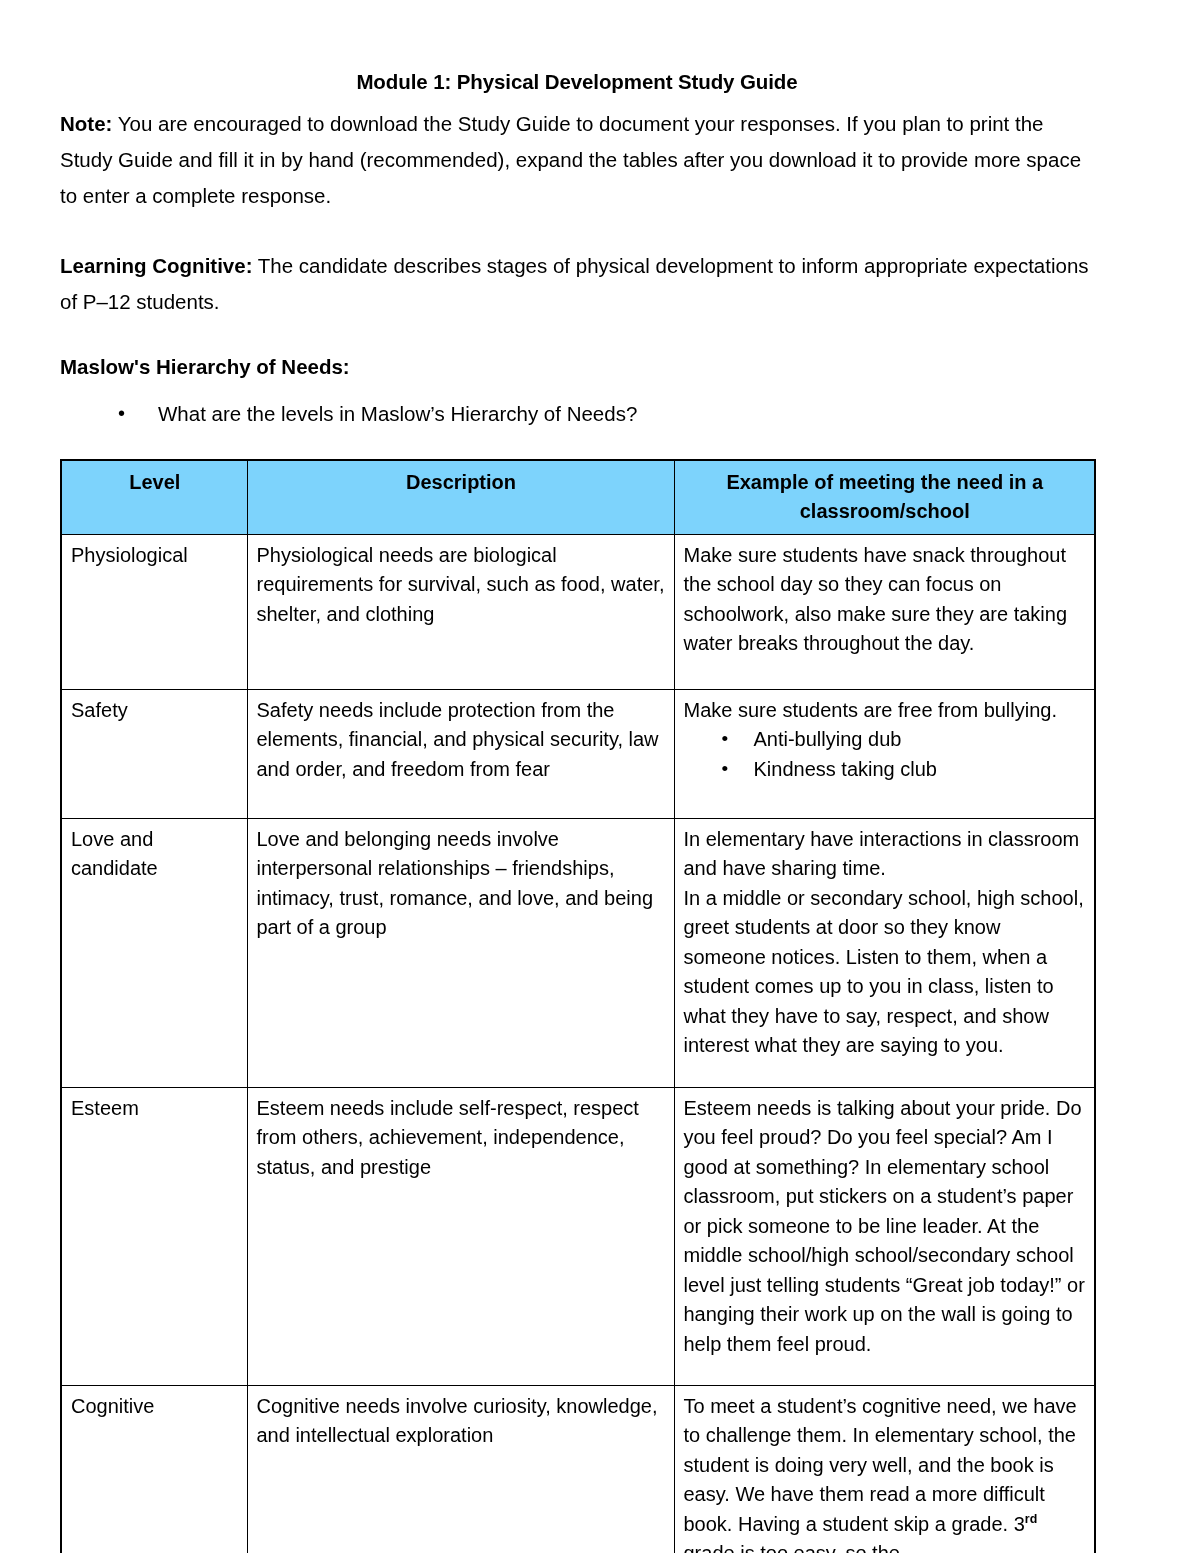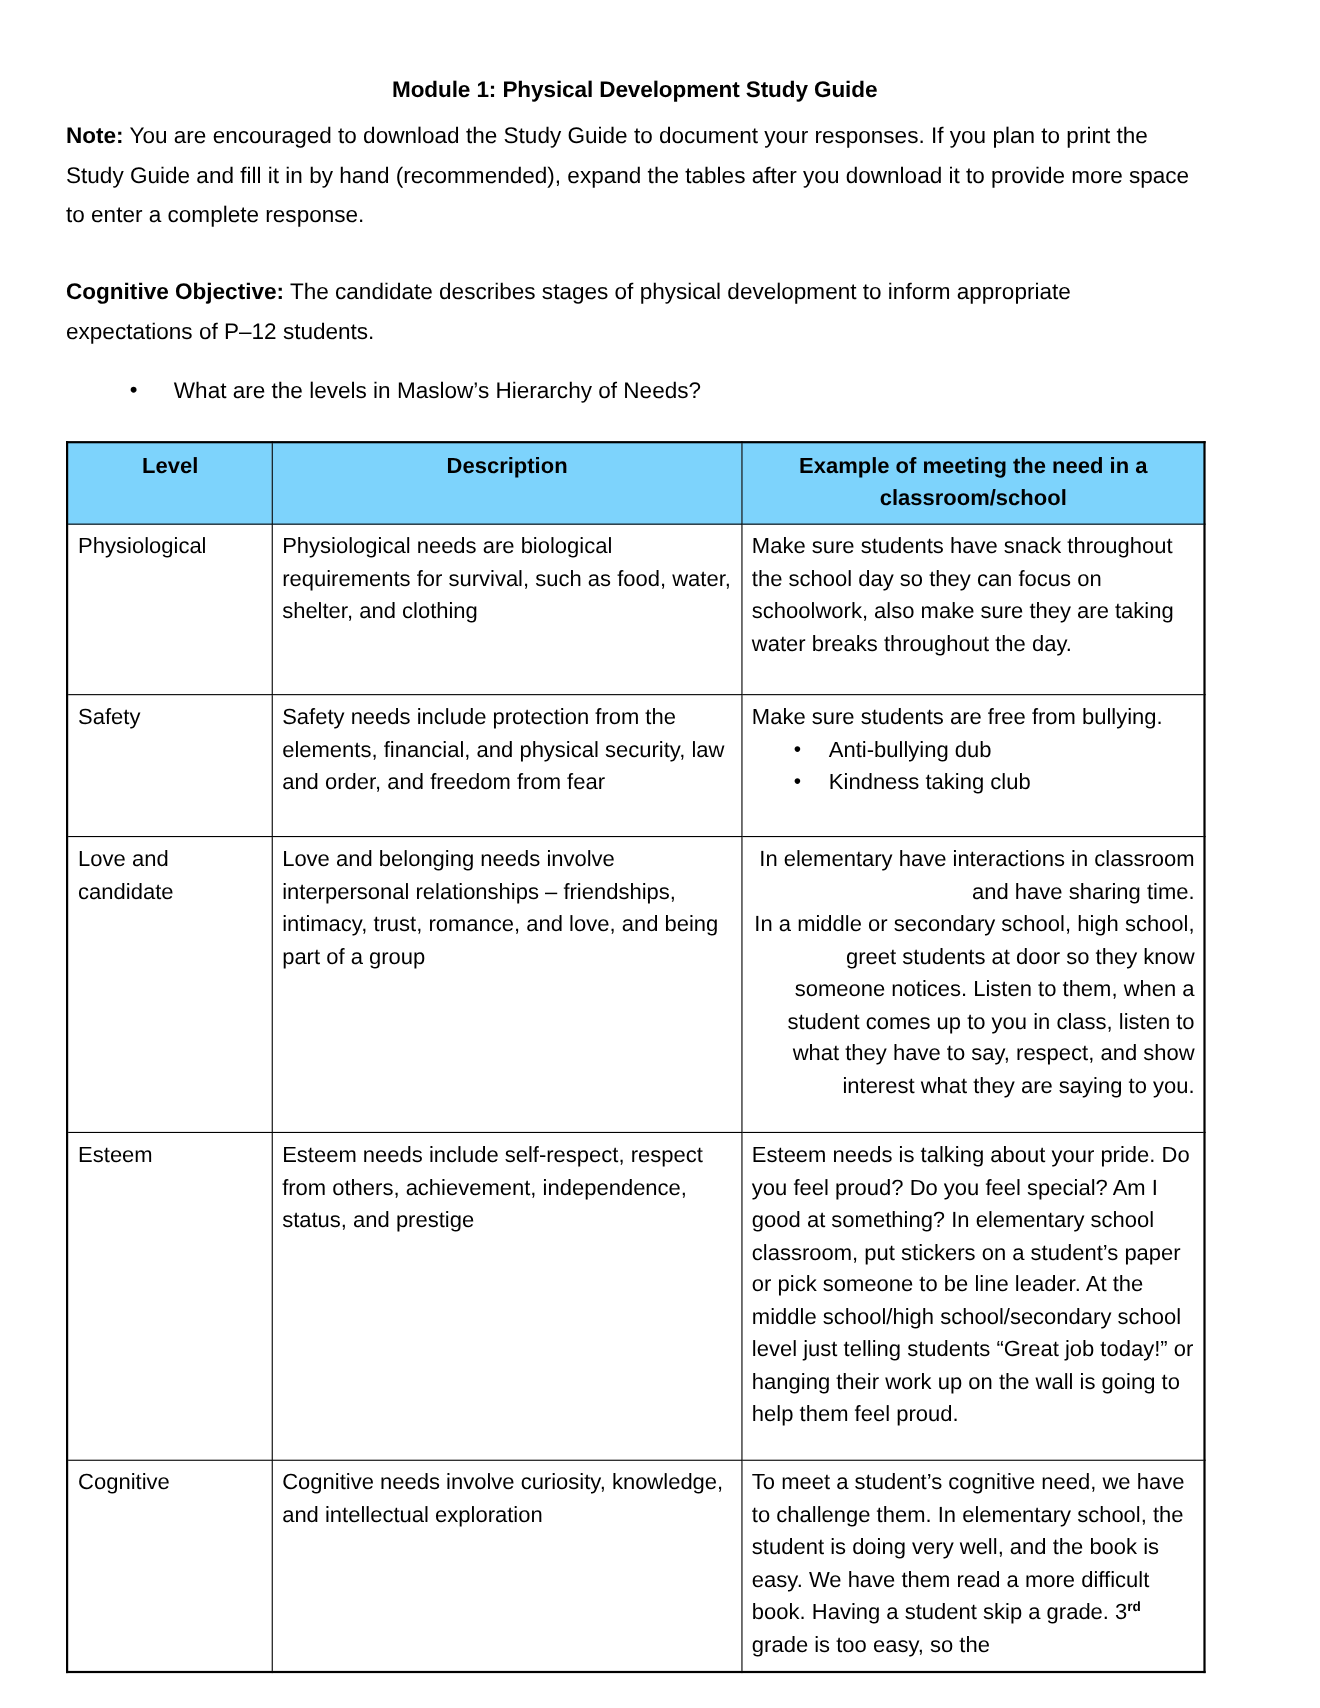--- a/index.html
+++ b/index.html
@@ -143,22 +143,23 @@
 </head>
 <body>
 
 <div class="page">
   <div class="content">
 
     <div class="doc-title">Module 1: Physical Development Study Guide</div>
 
     <p class="para"><span class="lbl">Note:</span><span> You are encouraged to download the Study Guide to document your responses. If you plan to print the Study Guide and fill it in by hand (recommended), expand the tables after you download it to provide more space to enter a complete response.</span></p>
 
-    <p class="para para-objective"><span class="lbl">Cognitive Objective:</span><span> The candidate describes stages of physical development to inform appropriate expectations of P–12 students.</span></p>
-
+    <p class="para para-objective"><span class="lbl">Learning Cognitive:</span><span> The candidate describes stages of physical development to inform appropriate expectations of P–12 students.</span></p>
+
+    <div class="section-head">Maslow's Hierarchy of Needs:</div>
 
     <ul class="bullet-list">
       <li>What are the levels in Maslow’s Hierarchy of Needs?</li>
     </ul>
 
     <table class="needs-table">
       <colgroup>
         <col class="c-level">
         <col class="c-desc">
         <col class="c-example">
@@ -186,21 +187,21 @@
             <ul class="cell-bullets">
               <li>Anti-bullying dub</li>
               <li>Kindness taking club</li>
             </ul>
           </td>
         </tr>
 
         <tr class="row-love">
           <td>Love and candidate</td>
           <td>Love and belonging needs involve interpersonal relationships – friendships, intimacy, trust, romance, and love, and being part of a group</td>
-          <td class="pre-wrap" style="white-space: pre-wrap; text-align: right;">In elementary have interactions in classroom and have sharing time.
+          <td class="pre-wrap" style="white-space: pre-wrap;">In elementary have interactions in classroom and have sharing time.
 In a middle or secondary school, high school, greet students at door so they know someone notices. Listen to them, when a student comes up to you in class, listen to what they have to say, respect, and show interest what they are saying to you.</td>
         </tr>
 
         <tr class="row-esteem">
           <td>Esteem</td>
           <td>Esteem needs include self-respect, respect from others, achievement, independence, status, and prestige</td>
           <td>Esteem needs is talking about your pride. Do you feel proud? Do you feel special? Am I good at something? In elementary school classroom, put stickers on a student’s paper or pick someone to be line leader. At the middle school/high school/secondary school level just telling students “Great job today!” or hanging their work up on the wall is going to help them feel proud.</td>
         </tr>
 
         <tr class="row-cognitive">

